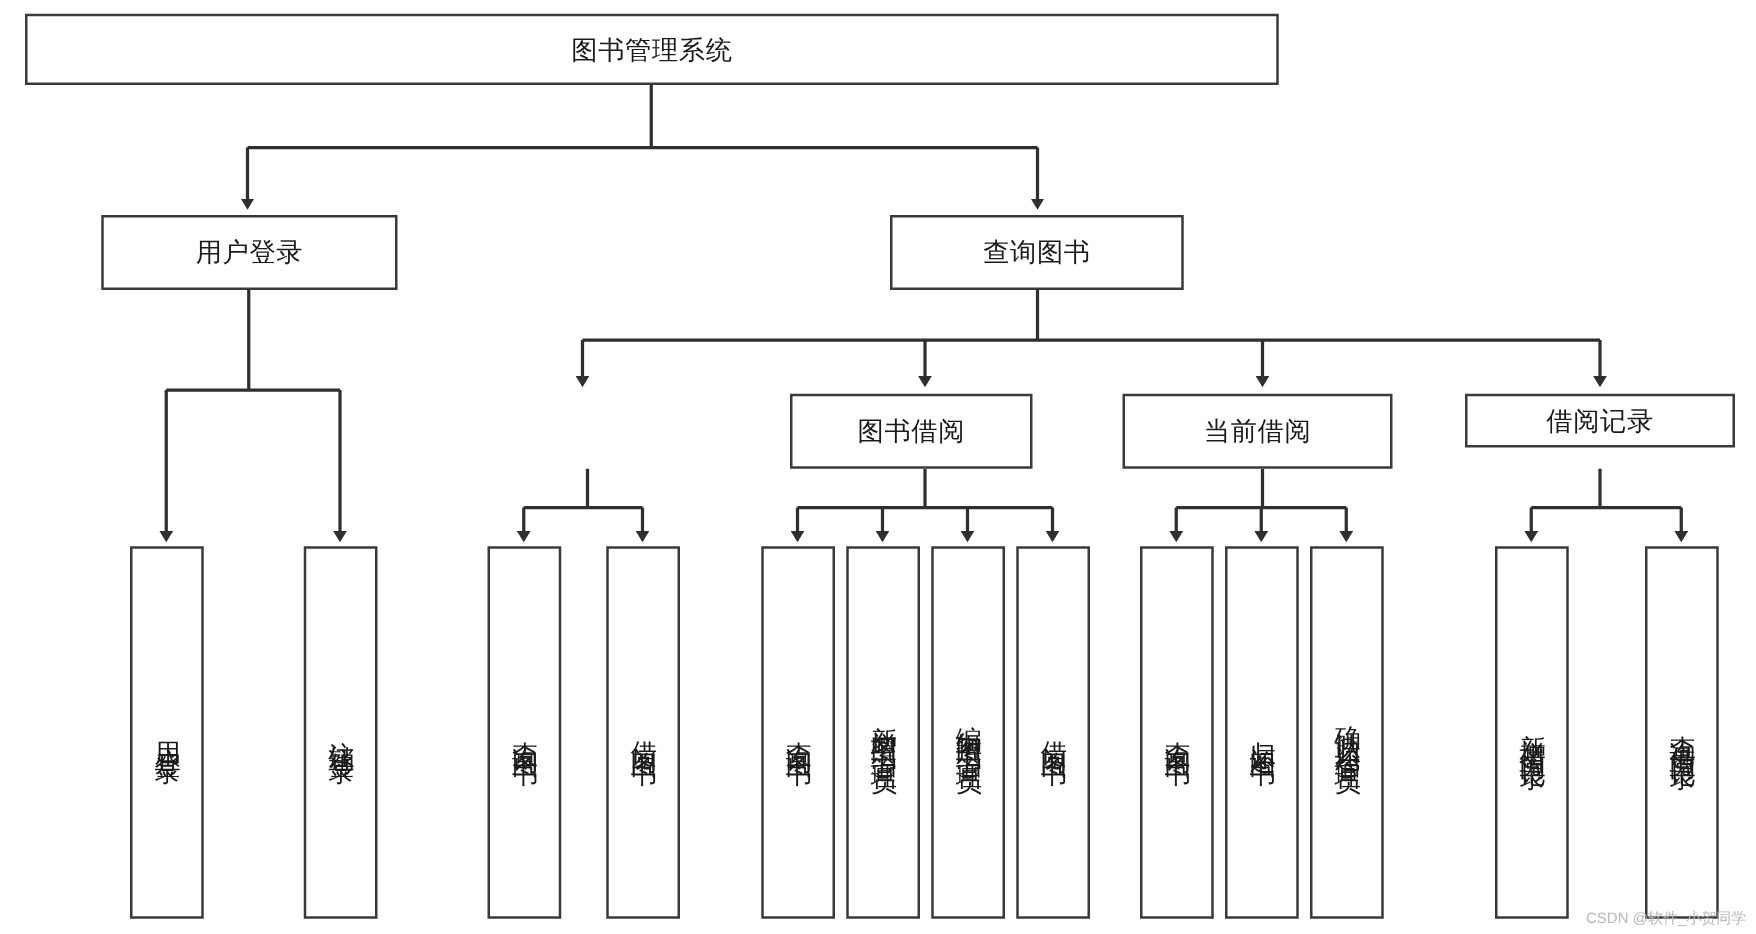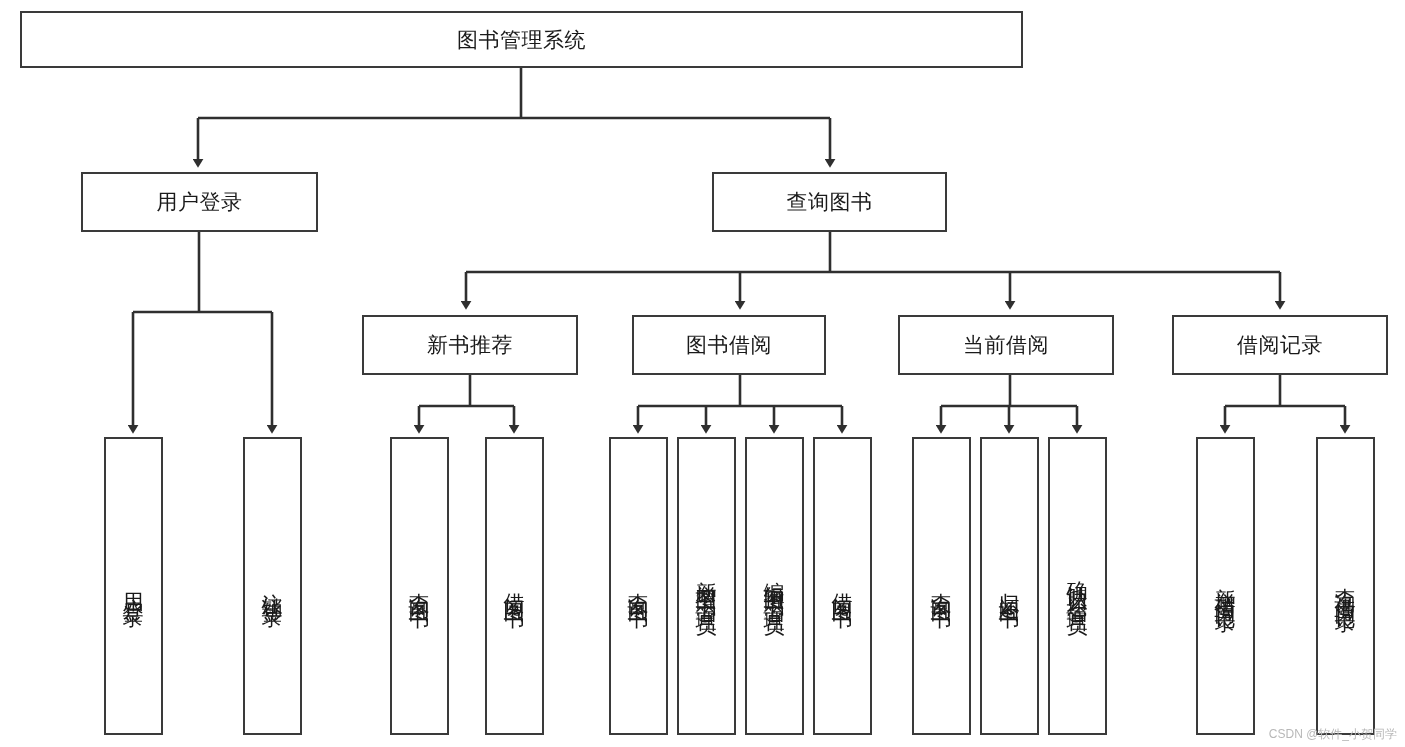--- a/index.html
+++ b/index.html
@@ -128,30 +128,27 @@
     <span>图书管理系统</span>
   </div>
 
   <div class="node horiz" style="left:81px; top:172px; width:237px; height:60px;">
     <span>用户登录</span>
   </div>
   <div class="node horiz" style="left:712px; top:172px; width:235px; height:60px;">
     <span>查询图书</span>
   </div>
 
-  <div class="node horiz" style="left:362px; top:315px; width:216px; height:60px;">
-    <span>新书推荐</span>
-  </div>
   <div class="node horiz" style="left:632px; top:315px; width:194px; height:60px;">
     <span>图书借阅</span>
   </div>
   <div class="node horiz" style="left:898px; top:315px; width:216px; height:60px;">
     <span>当前借阅</span>
   </div>
-  <div class="node horiz" style="left:1172px; top:315px; width:216px; height:60px;text-align:right;">
+  <div class="node horiz" style="left:1172px; top:315px; width:216px; height:43px;text-align:right;">
     <span>借阅记录</span>
   </div>
 
   <div class="node vert" style="left:104px; top:437px; width:59px; height:298px;">
     <span class="vtext">用户登录</span>
   </div>
   <div class="node vert" style="left:243px; top:437px; width:59px; height:298px;">
     <span class="vtext">注销登录</span>
   </div>
 

